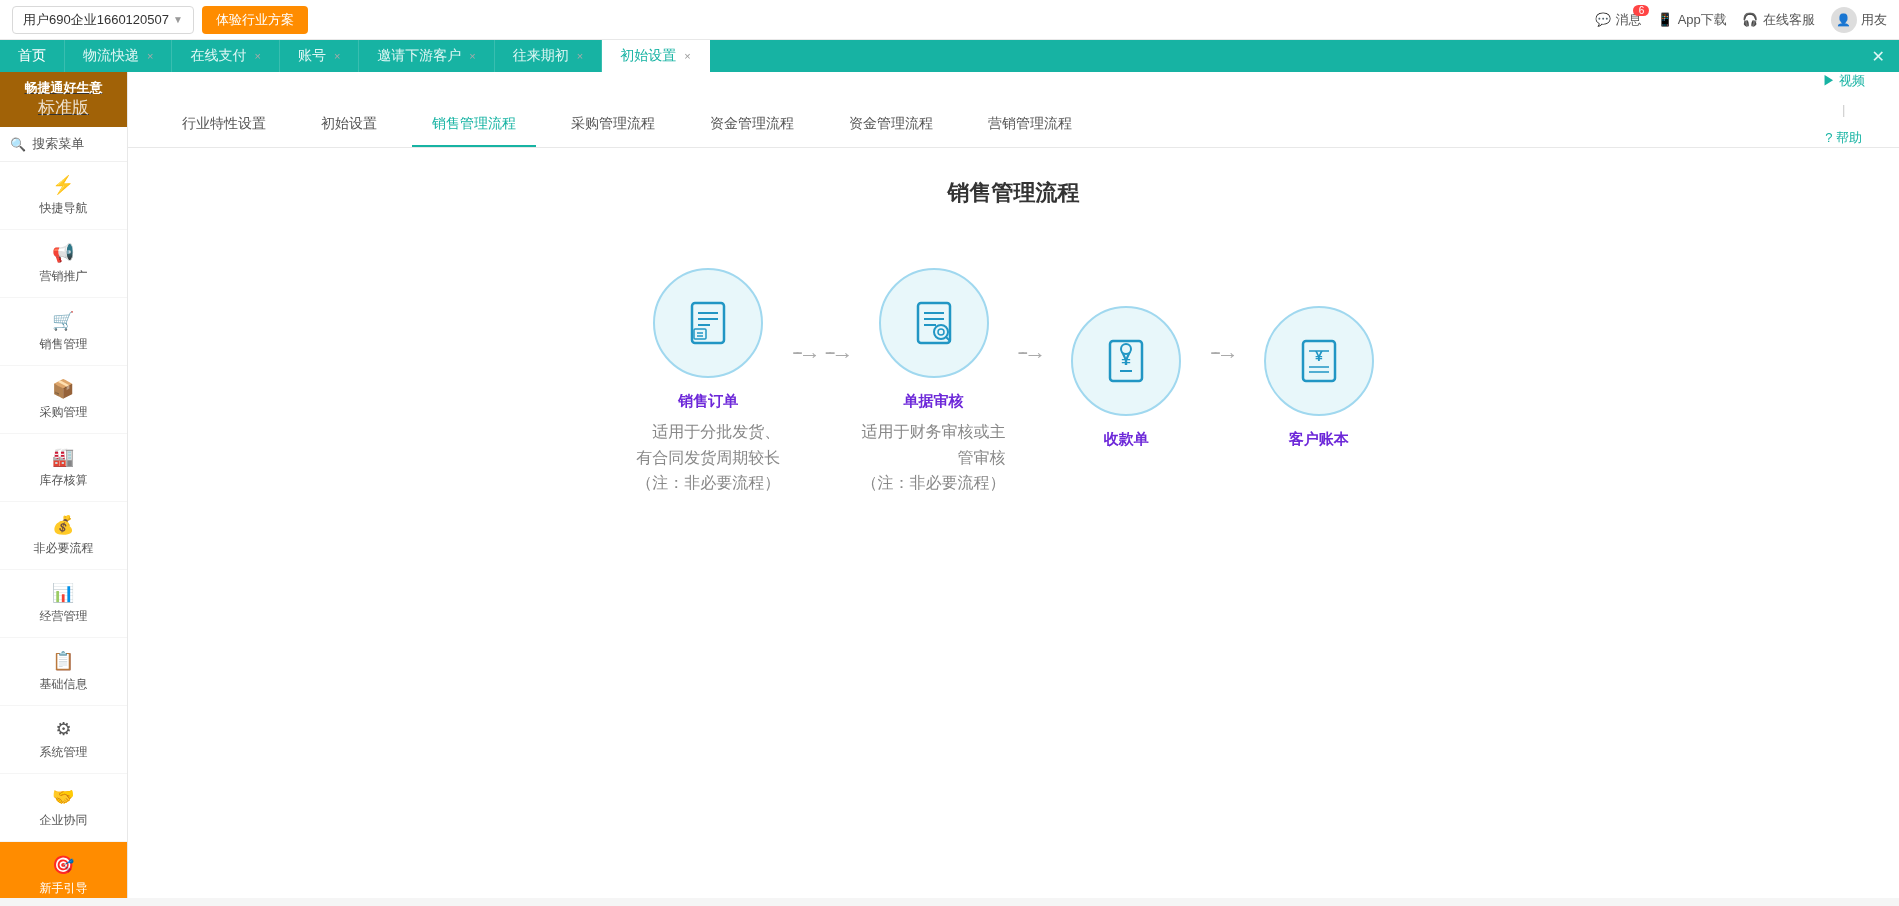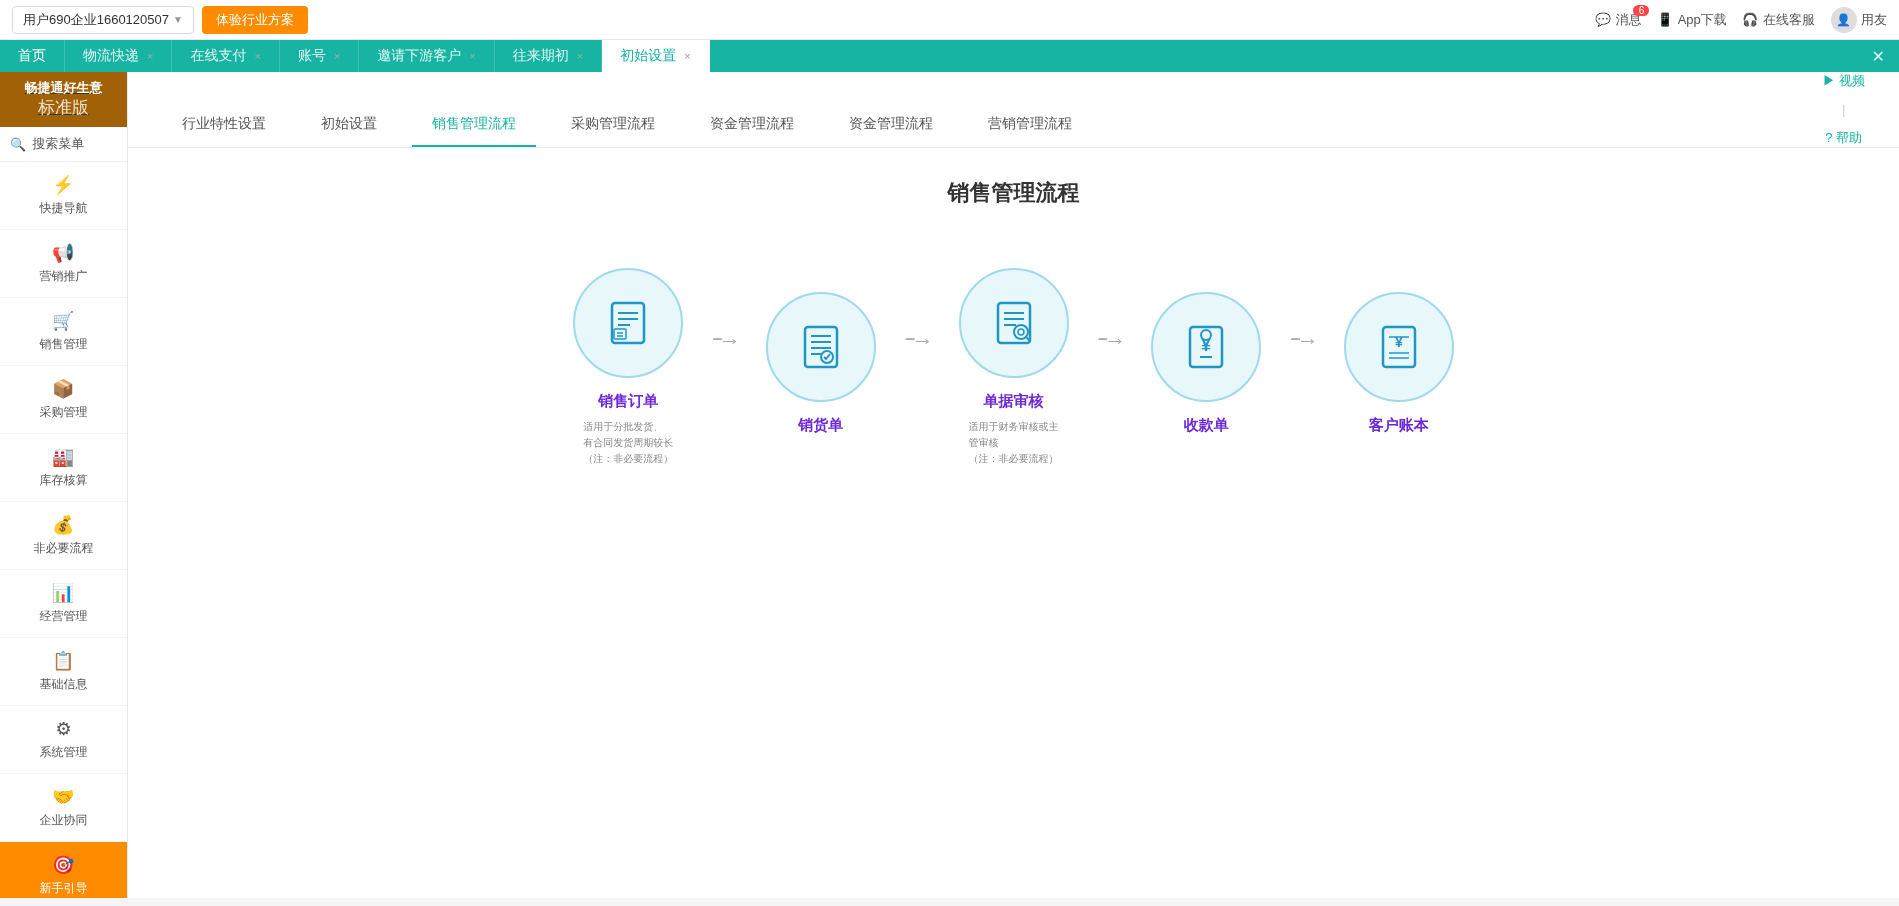--- a/index.html
+++ b/index.html
@@ -143,21 +143,21 @@
       background: #e8f7fa;
       display: flex; align-items: center; justify-content: center;
       margin-bottom: 14px;
     }
     .flow-circle svg { width: 52px; height: 52px; }
     .flow-step-name {
       font-size: 15px; font-weight: bold; color: #6d28d9;
       margin-bottom: 8px; text-align: center;
     }
     .flow-step-desc {
-      font-size: 10px; color: #888; text-align: left; line-height: 1.6;
+      font-size: 16px; color: #888; text-align: right; line-height: 1.6;
     }
     .flow-arrow {
       font-size: 22px; color: #aaa; margin: 0 4px;
       padding-bottom: 60px;
       letter-spacing: -4px;
     }
   </style>
 </head>
 <body>
 
@@ -332,35 +332,20 @@
               <line x1="15" y1="36" x2="21" y2="36" stroke="#2196c4" stroke-width="1.5"></line>
               <line x1="15" y1="39" x2="21" y2="39" stroke="#2196c4" stroke-width="1.5"></line>
             </svg>
           </div>
           <div class="flow-step-name">销售订单</div>
           <div class="flow-step-desc">适用于分批发货、<br>有合同发货周期较长<br>（注：非必要流程）</div>
         </div>
 
         <div class="flow-arrow">--→</div>
 
-        <div class="flow-step">
-          <div class="flow-circle">
-            <svg viewBox="0 0 52 52" fill="none" xmlns="http://www.w3.org/2000/svg">
-              <rect x="10" y="6" width="32" height="40" rx="3" stroke="#2196c4" stroke-width="2.5" fill="none"></rect>
-              <line x1="16" y1="15" x2="36" y2="15" stroke="#2196c4" stroke-width="2"></line>
-              <line x1="16" y1="21" x2="36" y2="21" stroke="#2196c4" stroke-width="2"></line>
-              <line x1="16" y1="27" x2="36" y2="27" stroke="#2196c4" stroke-width="2"></line>
-              <line x1="16" y1="33" x2="26" y2="33" stroke="#2196c4" stroke-width="2"></line>
-              <circle cx="32" cy="36" r="6" stroke="#2196c4" stroke-width="2" fill="#e8f7fa"></circle>
-              <polyline points="29,36 31,38 35,33" stroke="#2196c4" stroke-width="2" fill="none"></polyline>
-            </svg>
-          </div>
-          <div class="flow-step-name">销货单</div>
-          <div class="flow-step-desc"></div>
-        </div>
 
         <div class="flow-arrow">--→</div>
 
         <div class="flow-step">
           <div class="flow-circle">
             <svg viewBox="0 0 52 52" fill="none" xmlns="http://www.w3.org/2000/svg">
               <rect x="10" y="6" width="32" height="40" rx="3" stroke="#2196c4" stroke-width="2.5" fill="none"></rect>
               <line x1="16" y1="16" x2="36" y2="16" stroke="#2196c4" stroke-width="2"></line>
               <line x1="16" y1="22" x2="36" y2="22" stroke="#2196c4" stroke-width="2"></line>
               <line x1="16" y1="28" x2="28" y2="28" stroke="#2196c4" stroke-width="2"></line>

